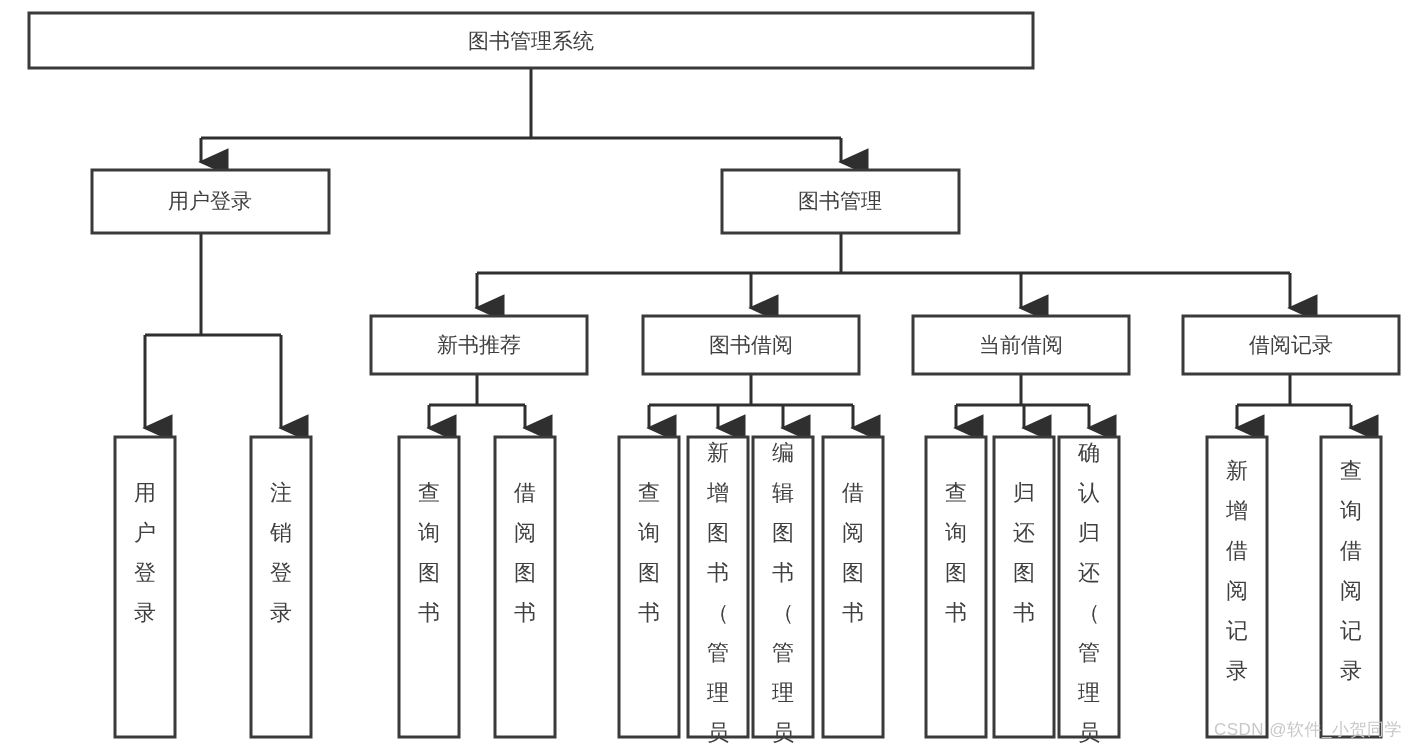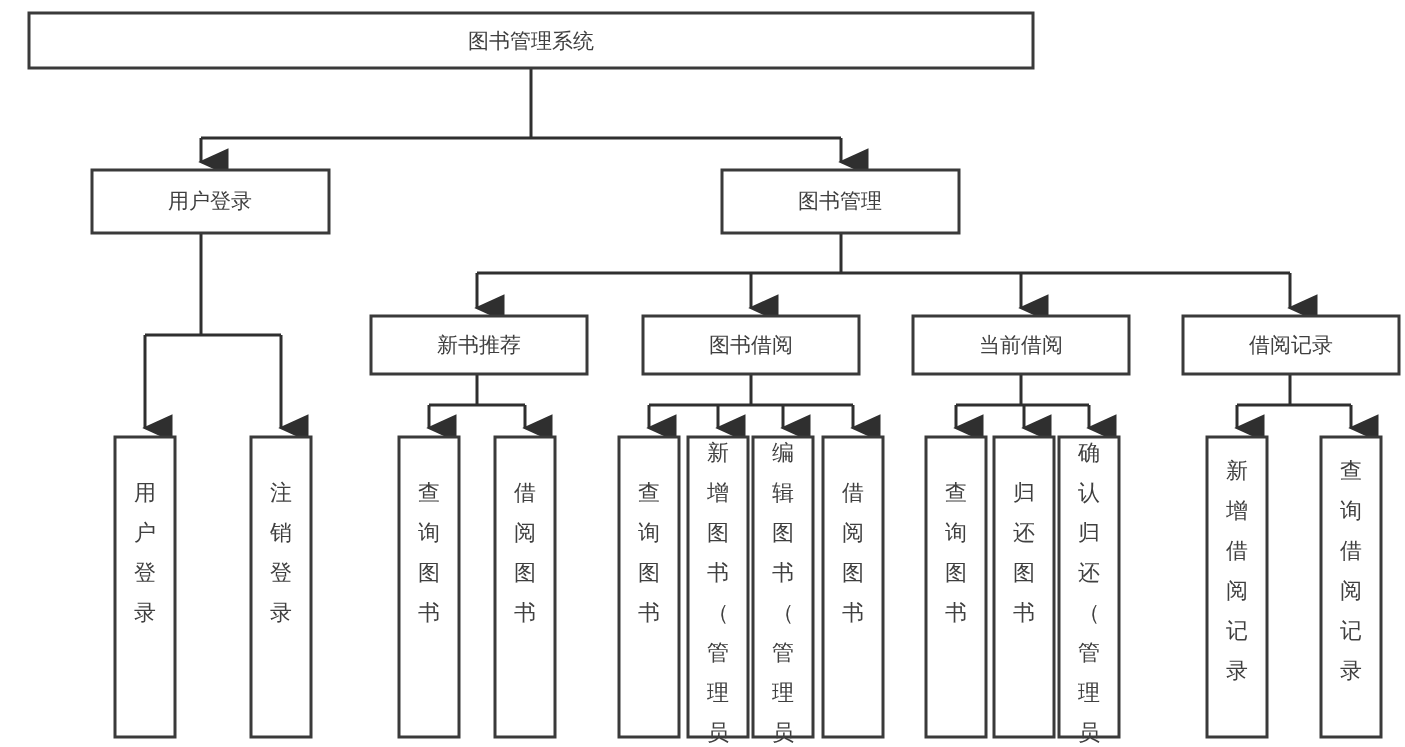--- a/index.html
+++ b/index.html
@@ -199,13 +199,14 @@
         <rect class="node-box" x="1196" y="437" width="60" height="300"></rect>
         <text class="leaf-label" x="1226" y="478"><tspan x="1226" y="478">新</tspan><tspan x="1226" y="518">增</tspan><tspan x="1226" y="558">借</tspan><tspan x="1226" y="598">阅</tspan><tspan x="1226" y="638">记</tspan><tspan x="1226" y="678">录</tspan></text>
       </g>
       <g>
         <rect class="node-box" x="1310" y="437" width="60" height="300"></rect>
         <text class="leaf-label" x="1340" y="478"><tspan x="1340" y="478">查</tspan><tspan x="1340" y="518">询</tspan><tspan x="1340" y="558">借</tspan><tspan x="1340" y="598">阅</tspan><tspan x="1340" y="638">记</tspan><tspan x="1340" y="678">录</tspan></text>
       </g>
     </g>
   </svg>
 
+  <div class="watermark">CSDN @软件_小贺同学</div>
 </div>
 
 </body></html>

